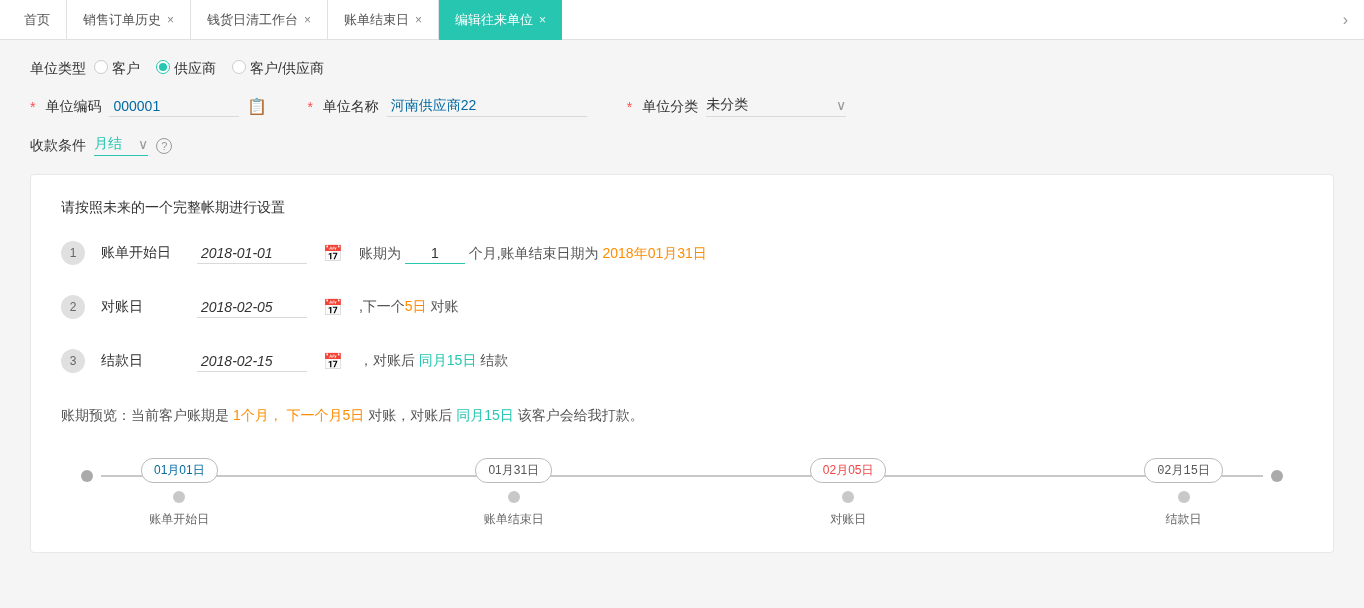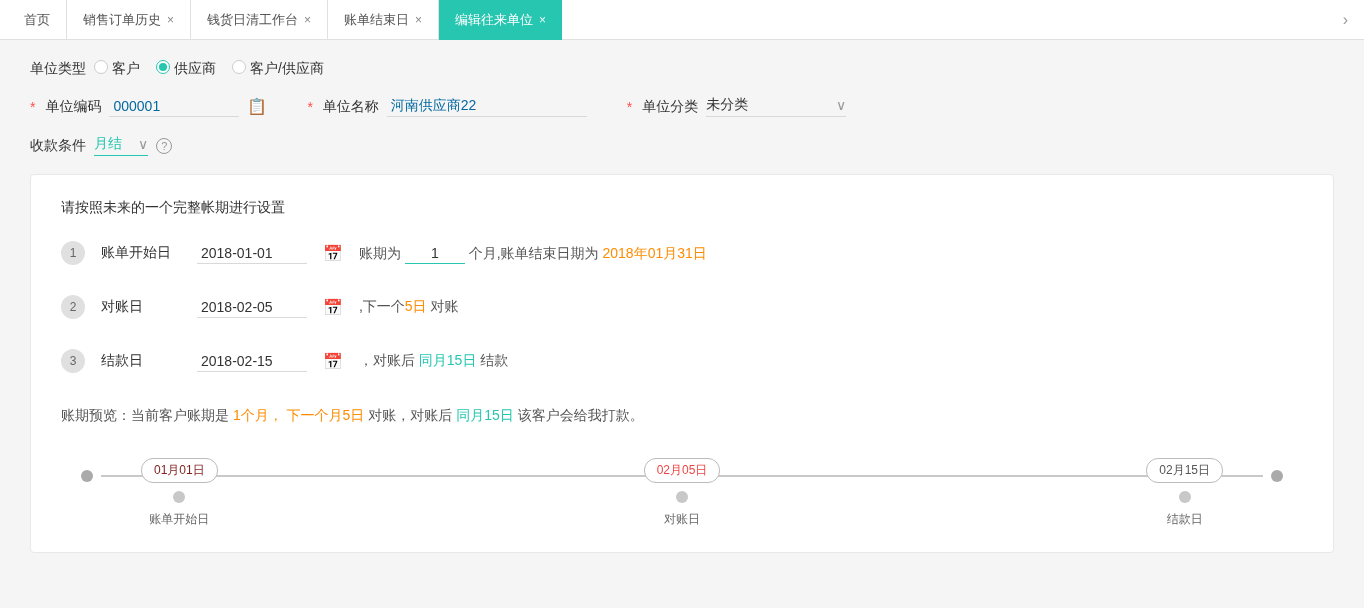--- a/index.html
+++ b/index.html
@@ -191,20 +191,21 @@
     }
     .billing-date-input {
       border: none;
       border-bottom: 1px solid #d9d9d9;
       outline: none;
       font-size: 14px;
       color: #333;
       padding: 2px 4px;
       width: 110px;
       background: transparent;
+      font-style: italic;
     }
     .billing-desc {
       font-size: 14px;
       color: #555;
     }
     .billing-period-input {
       border: none;
       border-bottom: 1px solid #26c6b0;
       outline: none;
       font-size: 14px;
@@ -361,34 +362,39 @@
     <div style="position:relative; padding: 0 20px;">
       <div style="position:relative; display:flex; align-items:flex-start; justify-content:space-between;">
 
         <div style="position:absolute; top:17px; left:20px; right:20px; height:2px; background:#c8c8c8; z-index:0;"></div>
 
         <div style="position:absolute; top:12px; left:0; width:12px; height:12px; border-radius:50%; background:#aaa; z-index:1;"></div>
 
         <div style="position:absolute; top:12px; right:0; width:12px; height:12px; border-radius:50%; background:#aaa; z-index:1;"></div>
 
         <div style="display:flex; flex-direction:column; align-items:center; position:relative; z-index:1; margin-left:60px;">
-          <div style="border:1px solid #bbb; border-radius:12px; padding:3px 12px; font-size:12px; color:#7f1d1d; background:#fff; margin-bottom:8px;">01月01日</div>
+          <div style="border:1px solid #bbb; border-radius:12px; padding:3px 12px; font-size:12px; color:#0369a1; background:#fff; margin-bottom:8px;">01月01日</div>
           <div style="width:12px; height:12px; border-radius:50%; background:#c8c8c8;"></div>
           <div style="font-size:12px; color:#666; margin-top:8px;">账单开始日</div>
         </div>
 
+        <div style="display:flex; flex-direction:column; align-items:center; position:relative; z-index:1;">
+          <div style="border:1px solid #bbb; border-radius:12px; padding:3px 12px; font-size:12px; color:#555; background:#fff; margin-bottom:8px;">01月31日</div>
+          <div style="width:12px; height:12px; border-radius:50%; background:#c8c8c8;"></div>
+          <div style="font-size:12px; color:#666; margin-top:8px;">账单结束日</div>
+        </div>
 
         <div style="display:flex; flex-direction:column; align-items:center; position:relative; z-index:1;">
           <div style="border:1px solid #bbb; border-radius:12px; padding:3px 12px; font-size:12px; color:#ef4444; background:#fff; margin-bottom:8px;">02月05日</div>
           <div style="width:12px; height:12px; border-radius:50%; background:#c8c8c8;"></div>
           <div style="font-size:12px; color:#666; margin-top:8px;">对账日</div>
         </div>
 
         <div style="display:flex; flex-direction:column; align-items:center; position:relative; z-index:1; margin-right:60px;">
-          <div style="border:1px solid #bbb; border-radius:12px; padding:3px 12px; font-size:12px; color:#555; background:#fff; margin-bottom:8px;">02月15日</div>
+          <div style="border:1px solid #bbb; border-radius:12px; padding:3px 12px; font-size:12px; color:#555; background:#fff; margin-bottom:8px;font-family:Liberation Mono, monospace;">02月15日</div>
           <div style="width:12px; height:12px; border-radius:50%; background:#c8c8c8;"></div>
           <div style="font-size:12px; color:#666; margin-top:8px;">结款日</div>
         </div>
       </div>
     </div>
 
   </div>
 
 </div>
 

